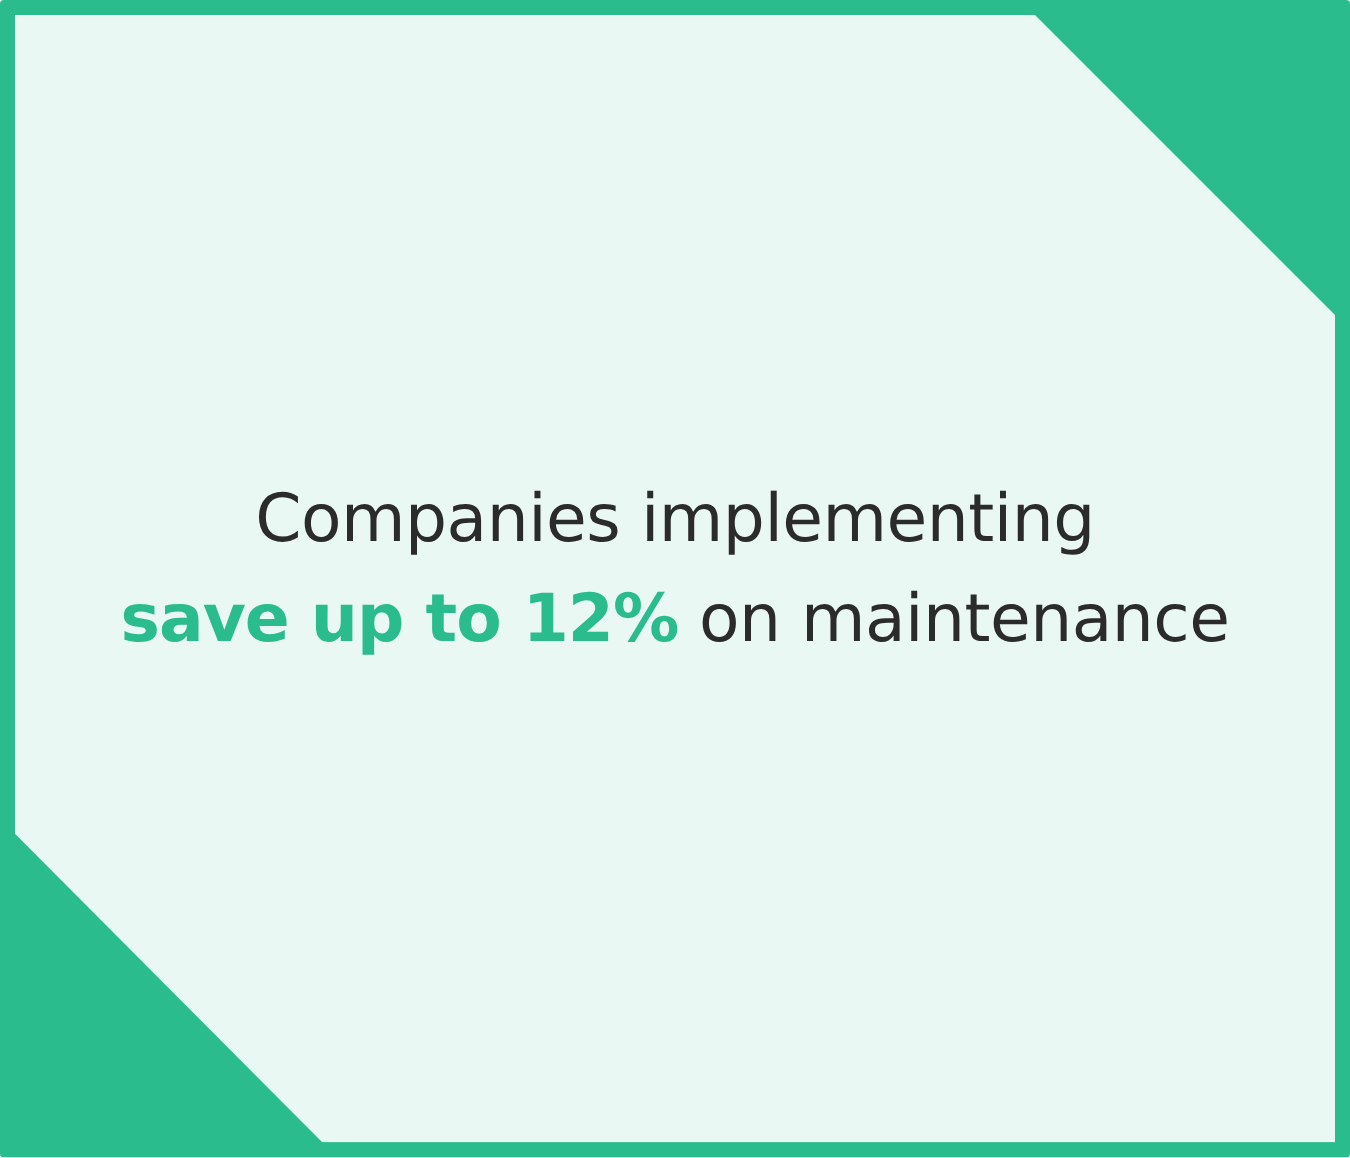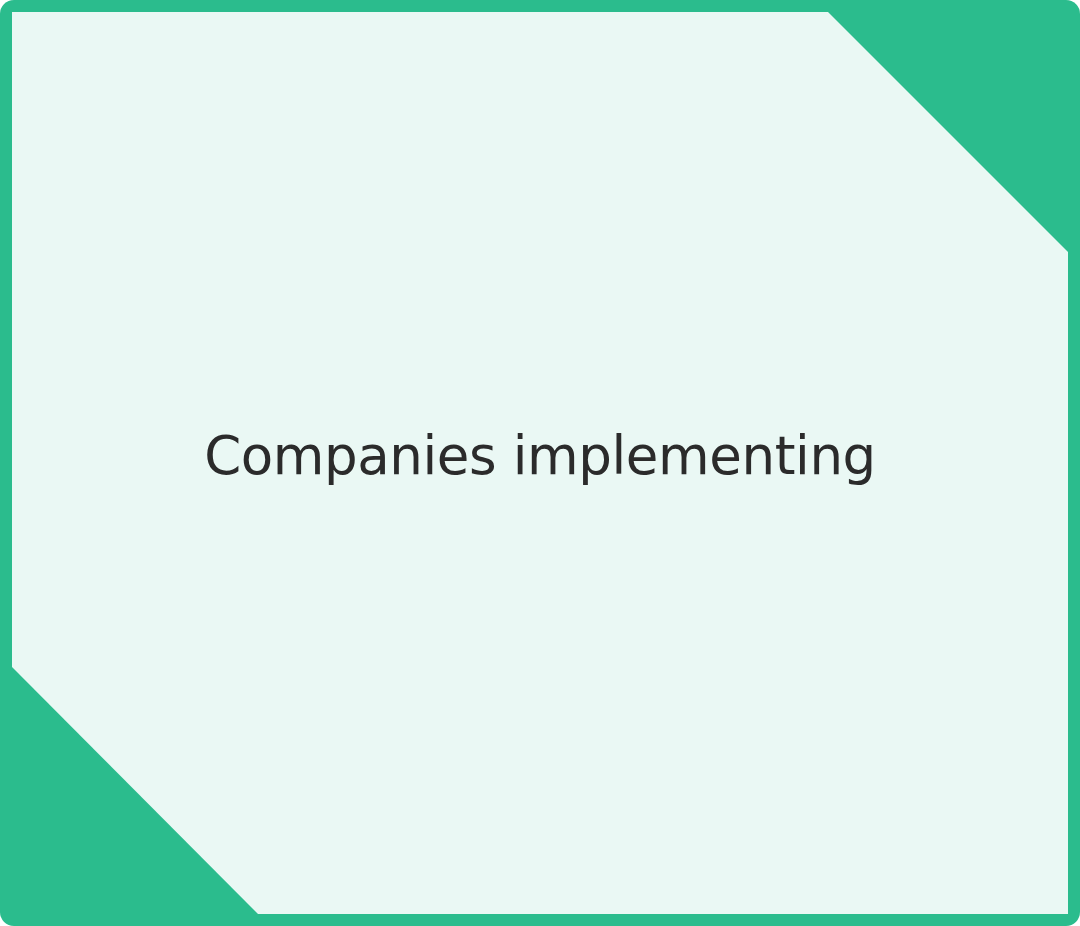--- a/index.html
+++ b/index.html
@@ -14,21 +14,21 @@
     font-family: "DejaVu Sans", sans-serif;
   }
 
   
   .card {
     position: relative;
     width: 1080px;
     height: 926px;
     box-sizing: border-box;
     background: #2BBC8D;
-    border-radius: 14px;
+    border-radius: 3px;
     overflow: hidden;
   }
 
   
   .panel {
     position: absolute;
     left: 12px;
     top: 12px;
     width: 1056px;
     height: 902px;
@@ -104,16 +104,17 @@
   }
 </style>
 </head>
 <body>
 
 <div class="card">
   <div class="panel">
     <div class="quote">
       <p class="quote-text">
           <span class="quote-line"><span class="seg seg-regular">Companies implementing</span></span>
+          <span class="quote-line"><span class="seg seg-accent">save up to 12%</span><span class="seg seg-regular"> on maintenance</span></span>
         </p>
     </div>
   </div>
 </div>
 
 </body></html>

